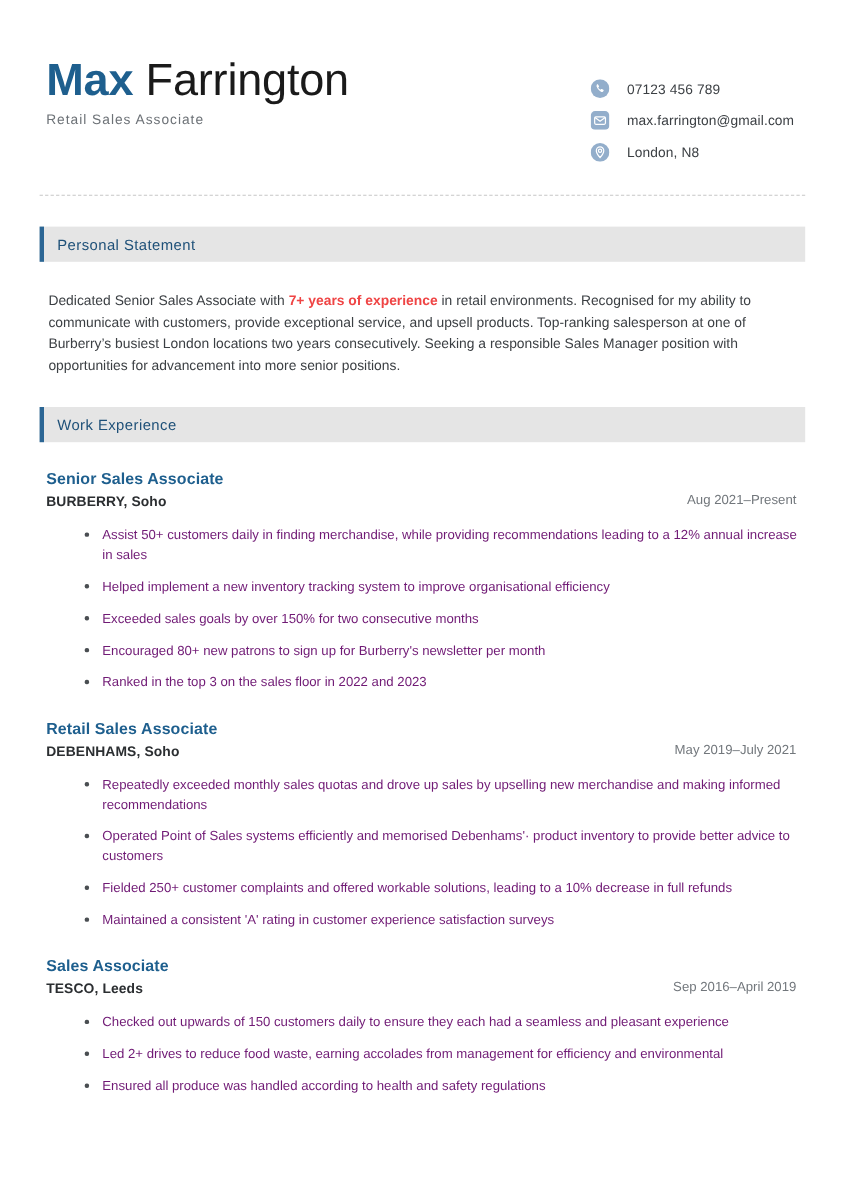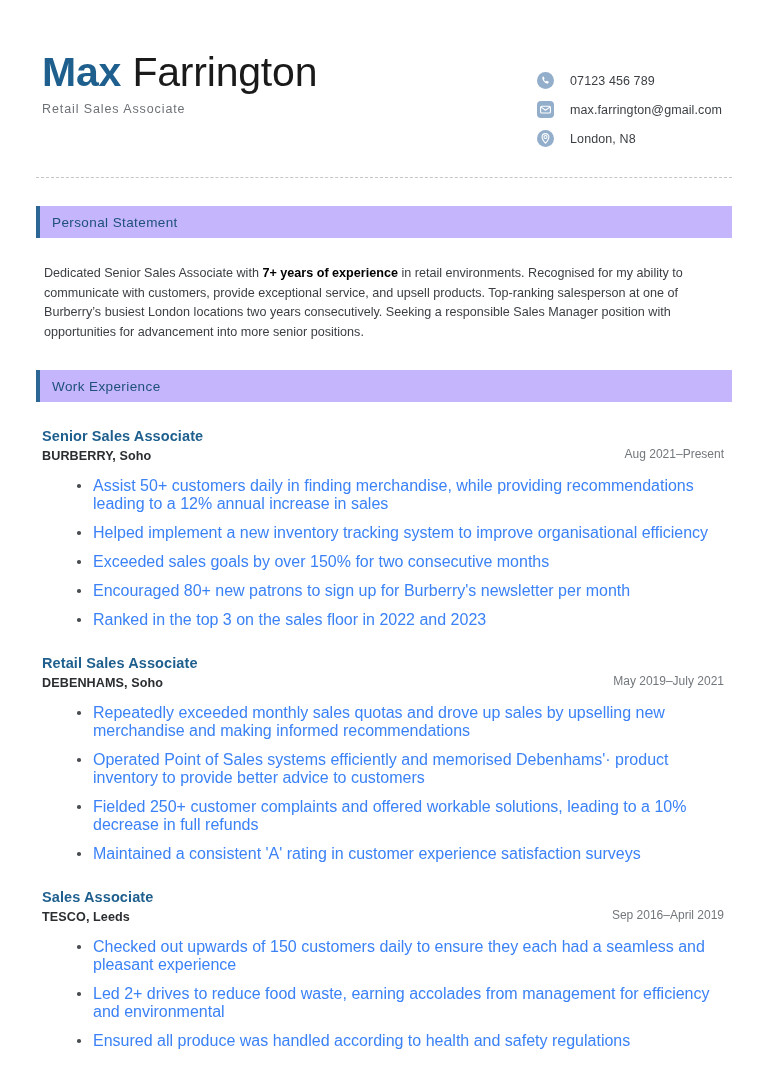--- a/index.html
+++ b/index.html
@@ -85,21 +85,21 @@
   .divider {
     margin-top: 30px;
     height: 0;
     border-top: 1px dashed #c6c6c6;
   }
 
   
   .section-header {
     margin-top: 28px;
     height: 32px;
-    background: #c4b5fd;
+    background: #e5e5e5;
     border-left: 4px solid #2c6694;
     display: flex;
     align-items: center;
     box-sizing: border-box;
   }
   .section-header .title {
     padding-left: 12px;
     font-size: 13.5px;
     color: #1e5078;
     letter-spacing: 0.4px;
@@ -107,21 +107,21 @@
 
   
   .statement {
     margin-top: 26px;
     padding: 0 6px 0 8px;
     font-size: 12.6px;
     line-height: 19.5px;
     color: #3b3f43;
     text-align: left;
   }
-  .statement b { font-weight: bold; color: #000000; }
+  .statement b { font-weight: bold; color: #ef4444; }
 
   
   .experience { padding: 0 2px 0 6px; }
   .job { margin-top: 26px; }
   .job-head {
     display: flex;
     align-items: flex-end;
     justify-content: space-between;
   }
   .job-left { display: flex; flex-direction: column; }
@@ -148,23 +148,23 @@
   .bullets {
     margin: 14px 0 0 0;
     padding: 0;
     list-style: none;
   }
   .bullets li {
     position: relative;
     padding-left: 51px;
     padding-right: 4px;
     margin-bottom: 11px;
-    font-size: 16px;
+    font-size: 12px;
     line-height: 18px;
-    color: #3b82f6;
+    color: #701a75;
   }
   .bullets li:last-child { margin-bottom: 0; }
   .bullets li::before {
     content: "";
     position: absolute;
     left: 35px;
     top: 7px;
     width: 3.5px;
     height: 3.5px;
     border-radius: 50%;

